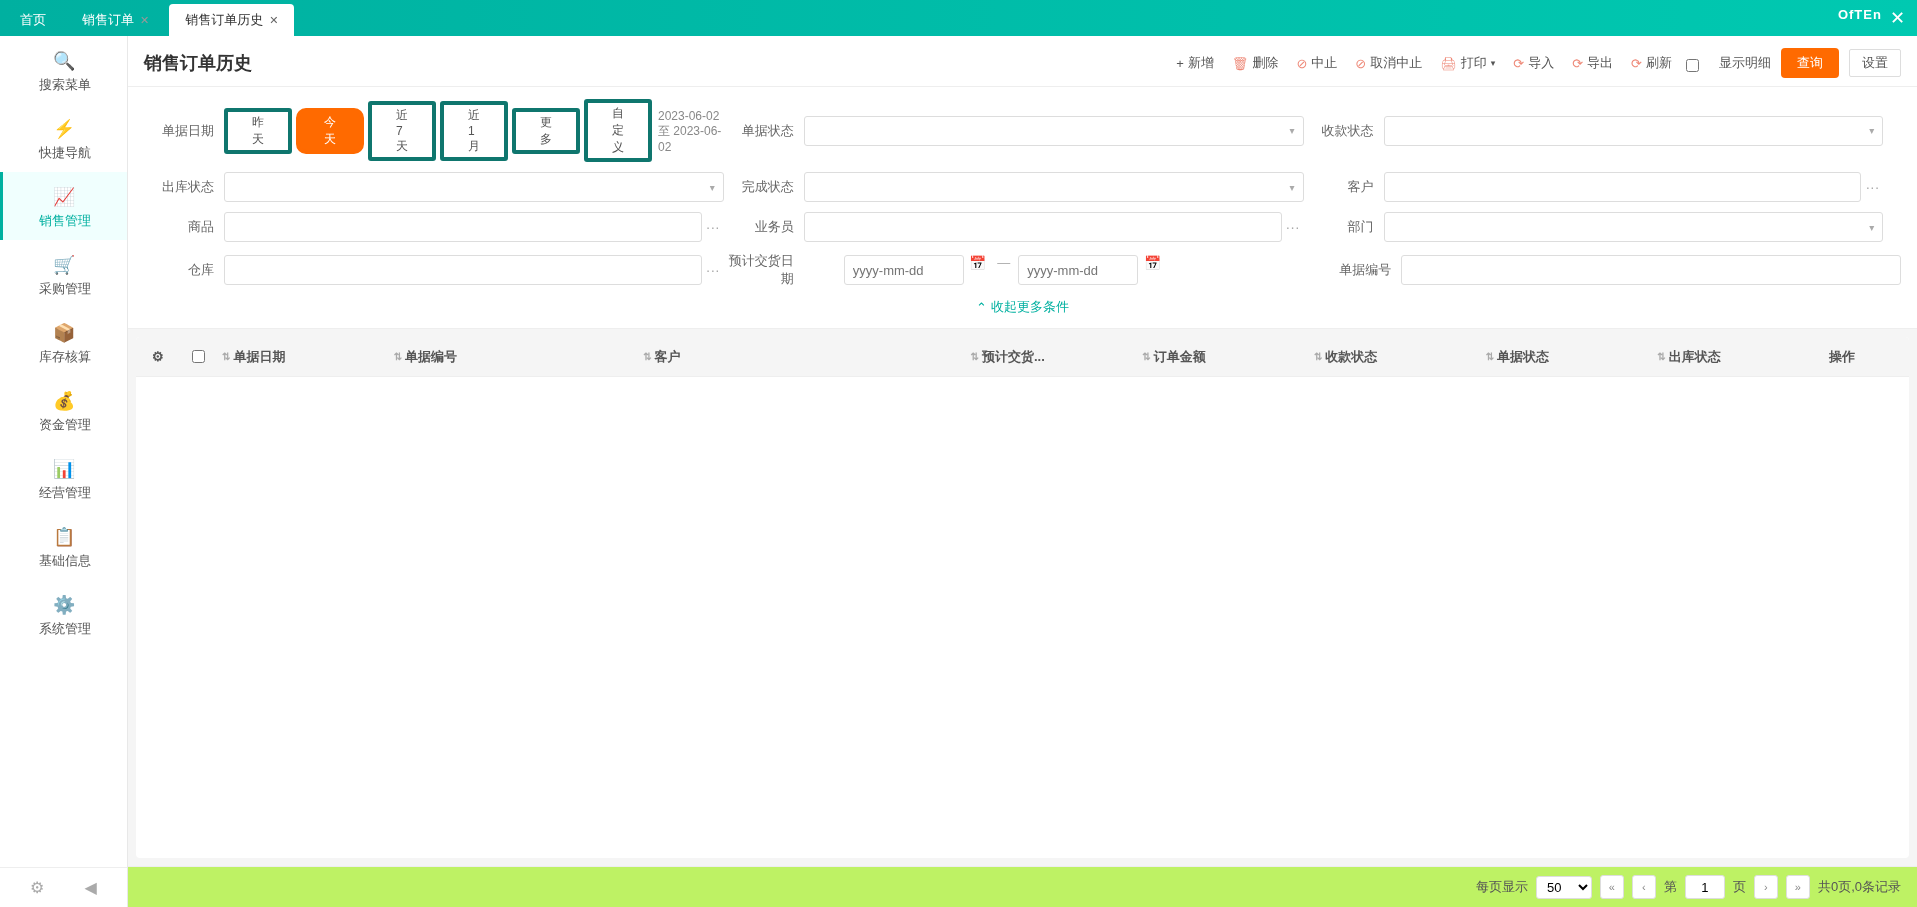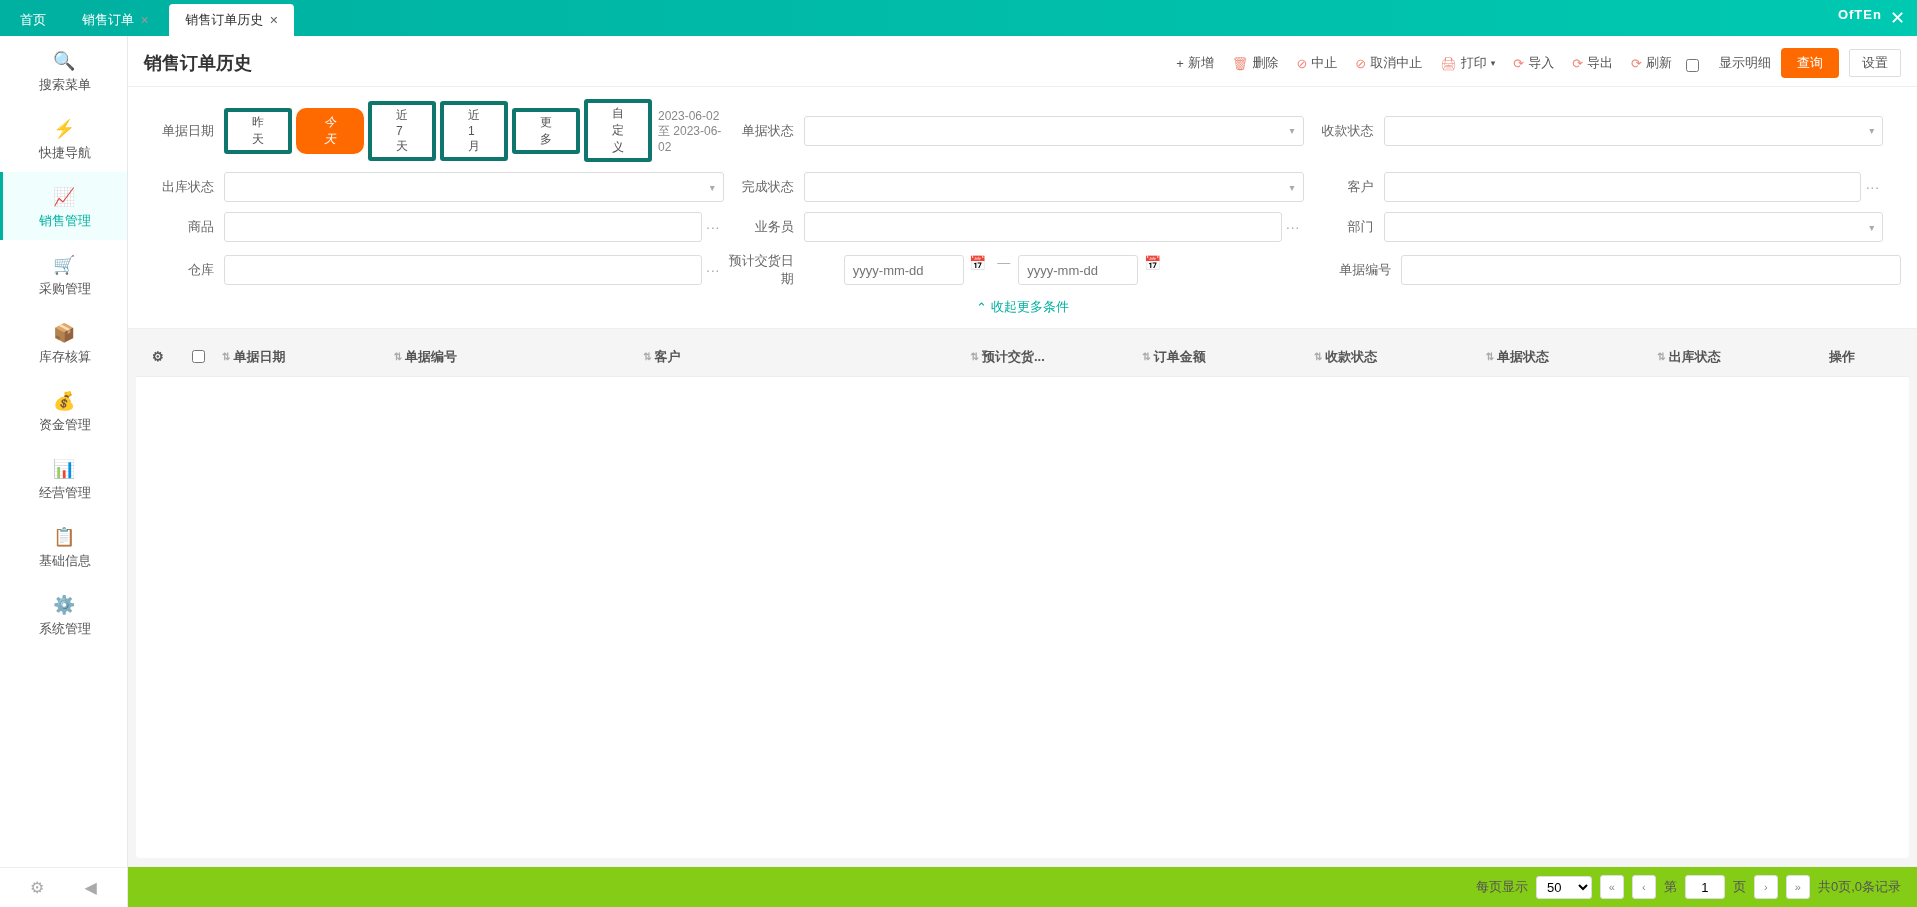--- a/index.html
+++ b/index.html
@@ -199,21 +199,20 @@
       cursor: pointer;
       font-size: 12px;
       color: #555;
       background: #fff;
     }
     .date-quick-btn.active {
       background: #ff6a00;
       color: #fff;
       border-color: #ff6a00;
       border-radius: 10px;
-      font-style: italic;
     }
     .date-range-text {
       color: #888;
       font-size: 12px;
       margin-top: 2px;
     }
     .filter-group {
       display: flex;
       align-items: center;
       width: 33%;
@@ -334,21 +333,21 @@
       color: #bbb;
       font-size: 14px;
     }
 
     
     .pagination {
       display: flex;
       align-items: center;
       justify-content: flex-end;
       padding: 8px 16px;
-      background: #84cc16;
+      background: #bef264;
       border-top: 1px solid #eee;
       gap: 8px;
       font-size: 13px;
       color: #555;
       flex-shrink: 0;
     }
     .page-size-select {
       border: 1px solid #ddd;
       border-radius: 3px;
       padding: 2px 6px;

